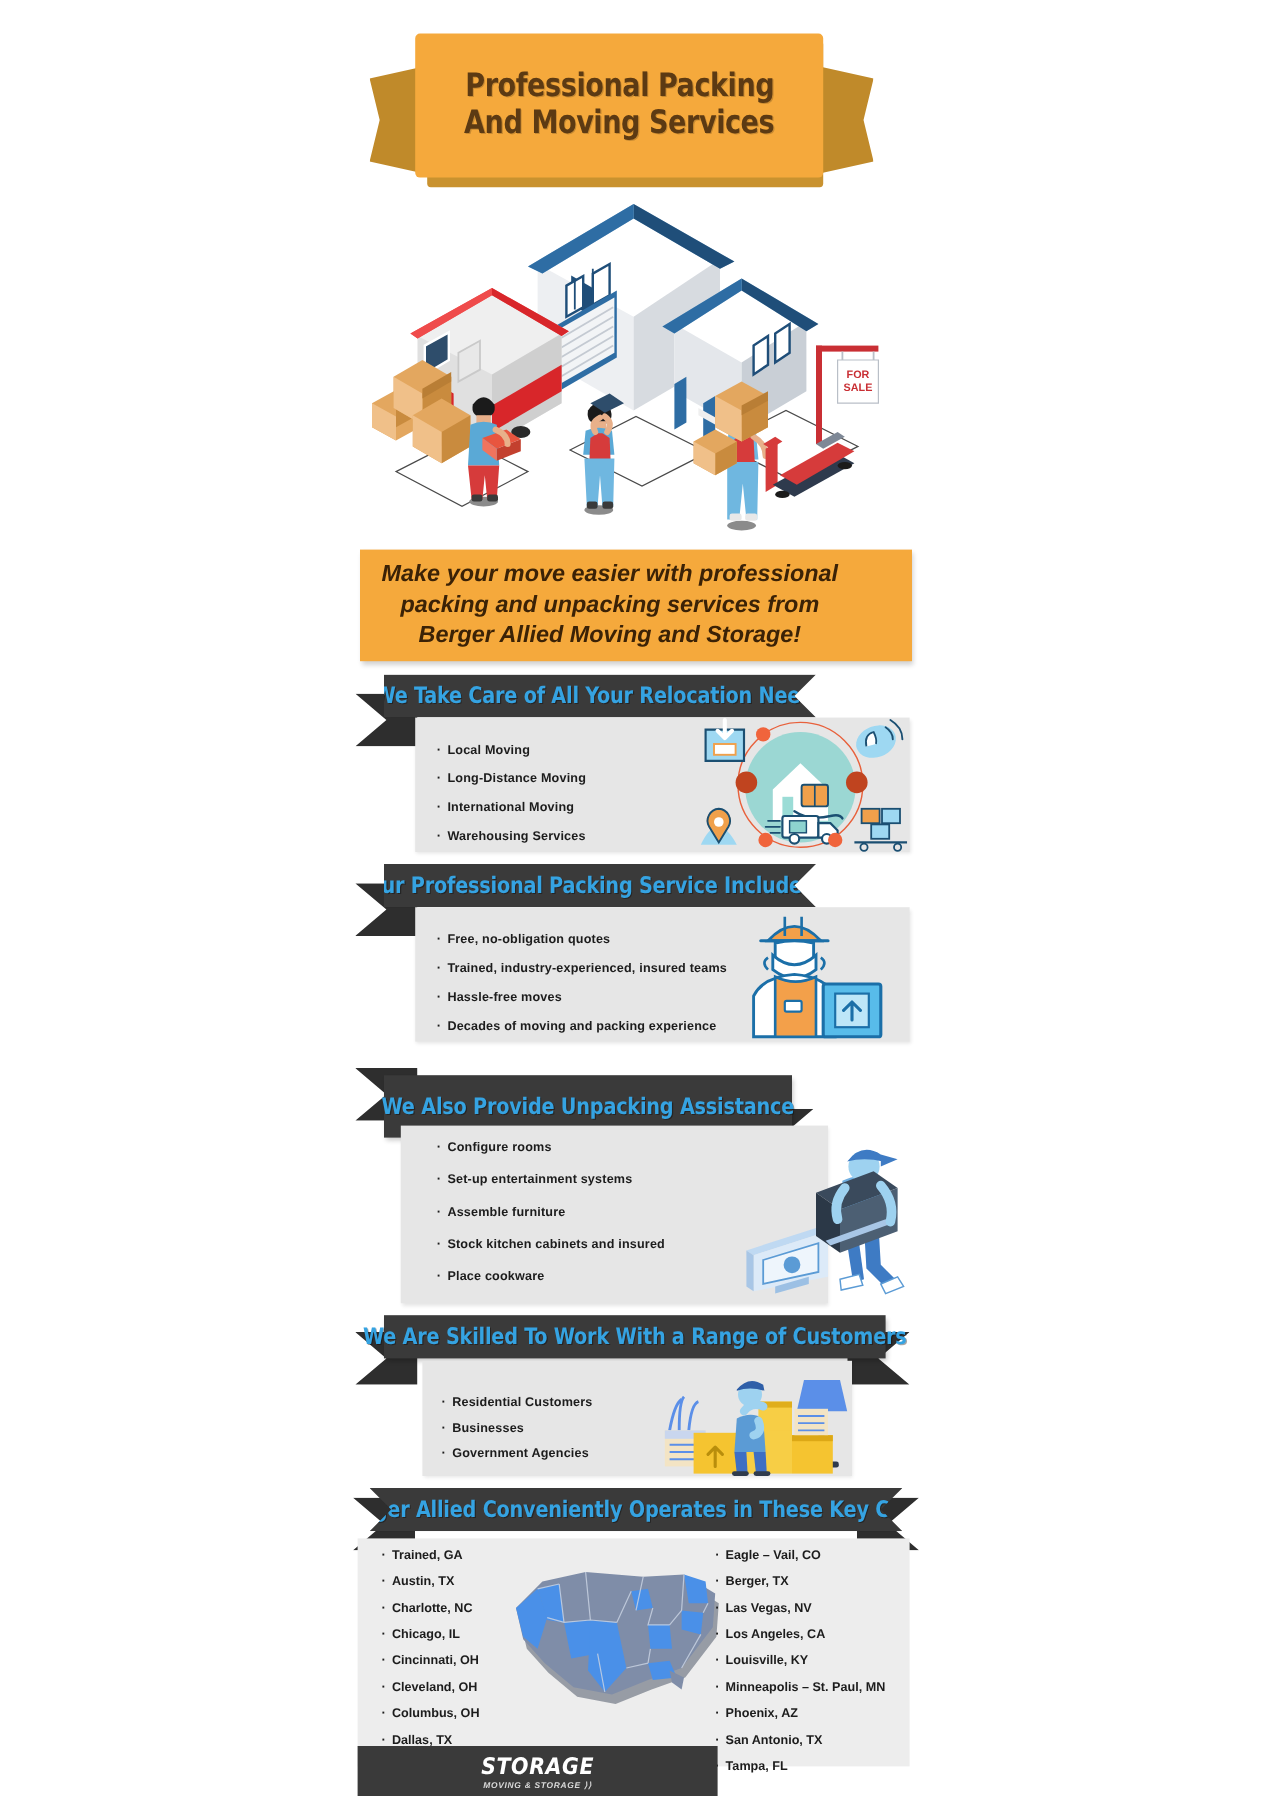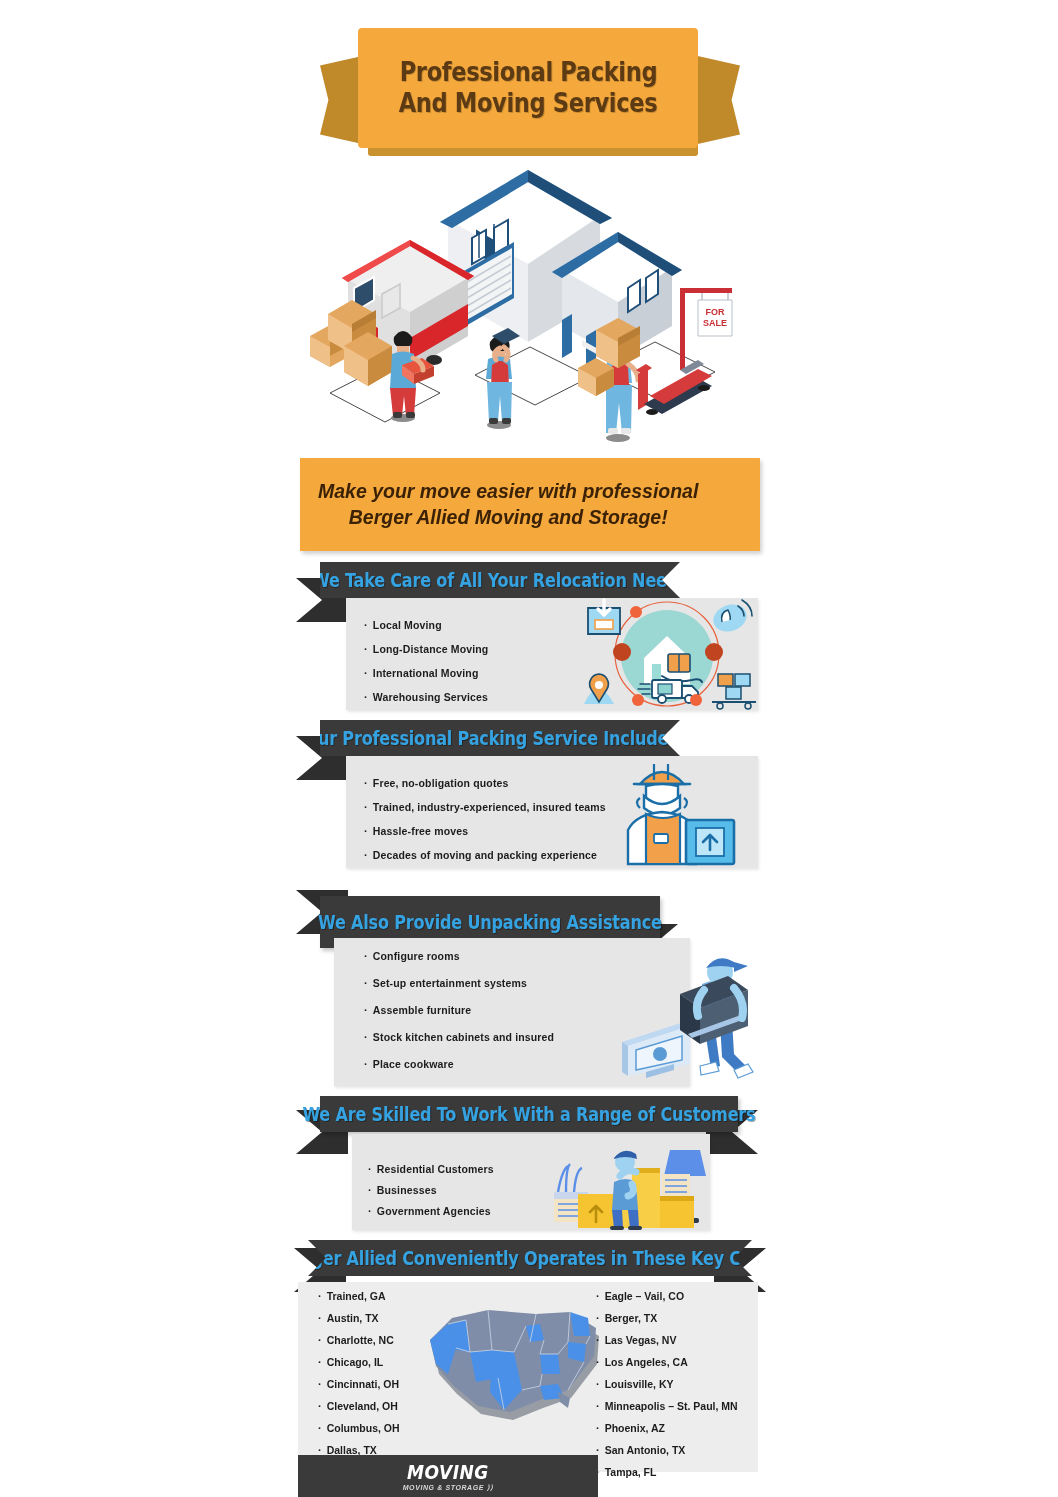--- a/index.html
+++ b/index.html
@@ -5,21 +5,21 @@
 <style>
   * { margin:0; padding:0; box-sizing:border-box; }
   html, body { background:#ffffff; }
   body {
     width:1058px; height:1497px; position:relative; overflow:hidden;
     font-family:"Liberation Sans", sans-serif;
     background:#ffffff;
   }
 
   
-  .title-banner { position:absolute; left:320px; top:22px; width:420px; height:130px;text-decoration:underline; }
+  .title-banner { position:absolute; left:308px; top:22px; width:420px; height:130px;text-decoration:underline; }
   .tb-tail { position:absolute; top:30px; width:60px; height:96px; background:#C08A2A; }
   .tb-tail.left  { left:0;  clip-path:polygon(0 14%, 100% 0, 100% 100%, 0 86%, 14% 50%); }
   .tb-tail.right { right:0; clip-path:polygon(0 0, 100% 14%, 86% 50%, 100% 86%, 0 100%); }
   .tb-shadow { position:absolute; left:48px; top:12px; width:330px; height:122px; background:#C9922F; border-radius:3px; }
   .tb-main {
     position:absolute; left:38px; top:6px; width:340px; height:120px;
     background:#F5A93C; border-radius:4px;
     display:flex; flex-direction:column; align-items:center; justify-content:center;
   }
   .tb-line {
@@ -257,20 +257,21 @@
     <line x1="428" y1="133" x2="428" y2="140" stroke="#B9BFC7" stroke-width="1.5"></line>
     <text x="415" y="155" font-family="Liberation Sans, sans-serif" font-size="9" font-weight="bold" fill="#C92F34" text-anchor="middle">FOR</text>
     <text x="415" y="166" font-family="Liberation Sans, sans-serif" font-size="9" font-weight="bold" fill="#C92F34" text-anchor="middle">SALE</text>
   </g>
 </svg>
 </div>
 
 <div class="subtitle-bar">
   <div class="subtitle-text">
     <div>Make your move easier with professional</div>
+    <div>packing and unpacking services from</div>
     <div>Berger Allied Moving and Storage!</div>
   </div>
 </div>
 
 <div class="section" style="top:0;">
   <div class="tail left" style="position:absolute;left:296px;top:578px;"></div>
   <div class="ribbon-bar notch-right" style="left:320px;top:562px;width:360px;">
     <span class="ribbon-title">We Take Care of All Your Relocation Needs</span>
   </div>
   <div class="panel" style="left:346px;top:598px;width:412px;height:112px;"></div>
@@ -619,15 +620,15 @@
         <span>San Antonio, TX</span>
       </div>
     <div class="city">
         <span class="dot">·</span>
         <span>Tampa, FL</span>
       </div>
   </div>
 </div>
 
 <div class="footer">
-  <div class="footer-logo">MOVING</div>
+  <div class="footer-logo">STORAGE</div>
   <div class="footer-sub">MOVING &amp; STORAGE ⟩⟩</div>
 </div>
 
 </body></html>

